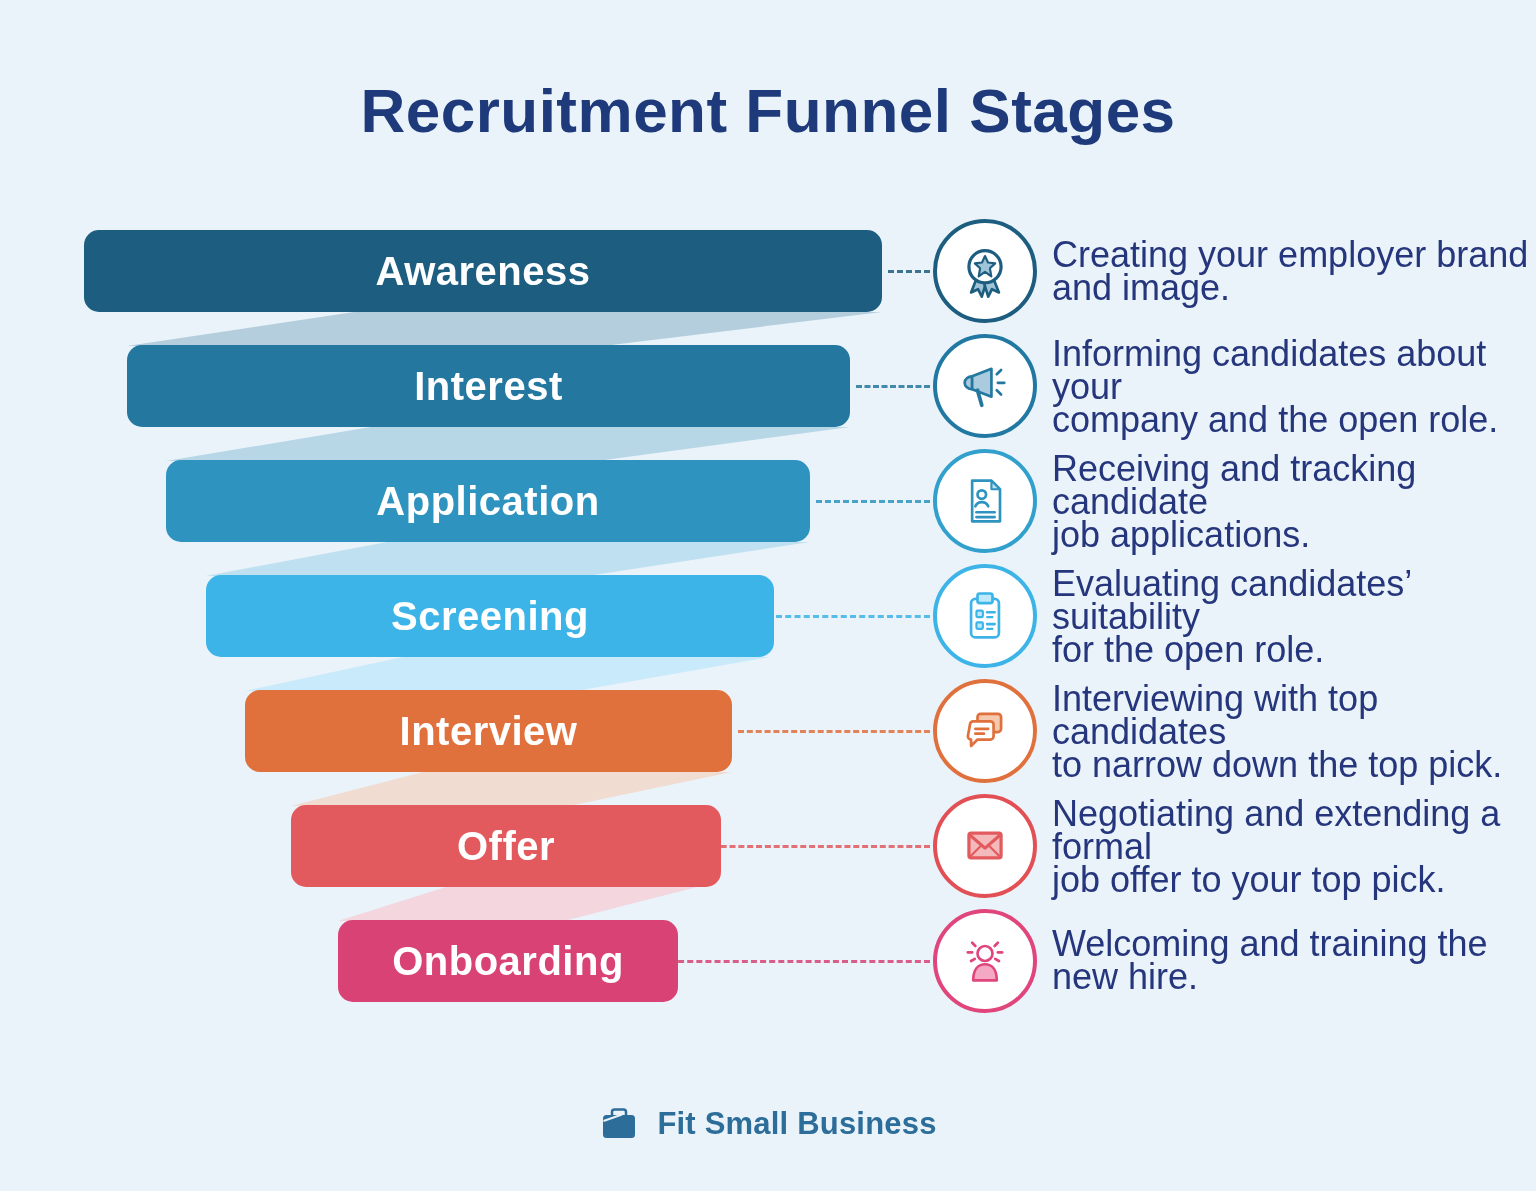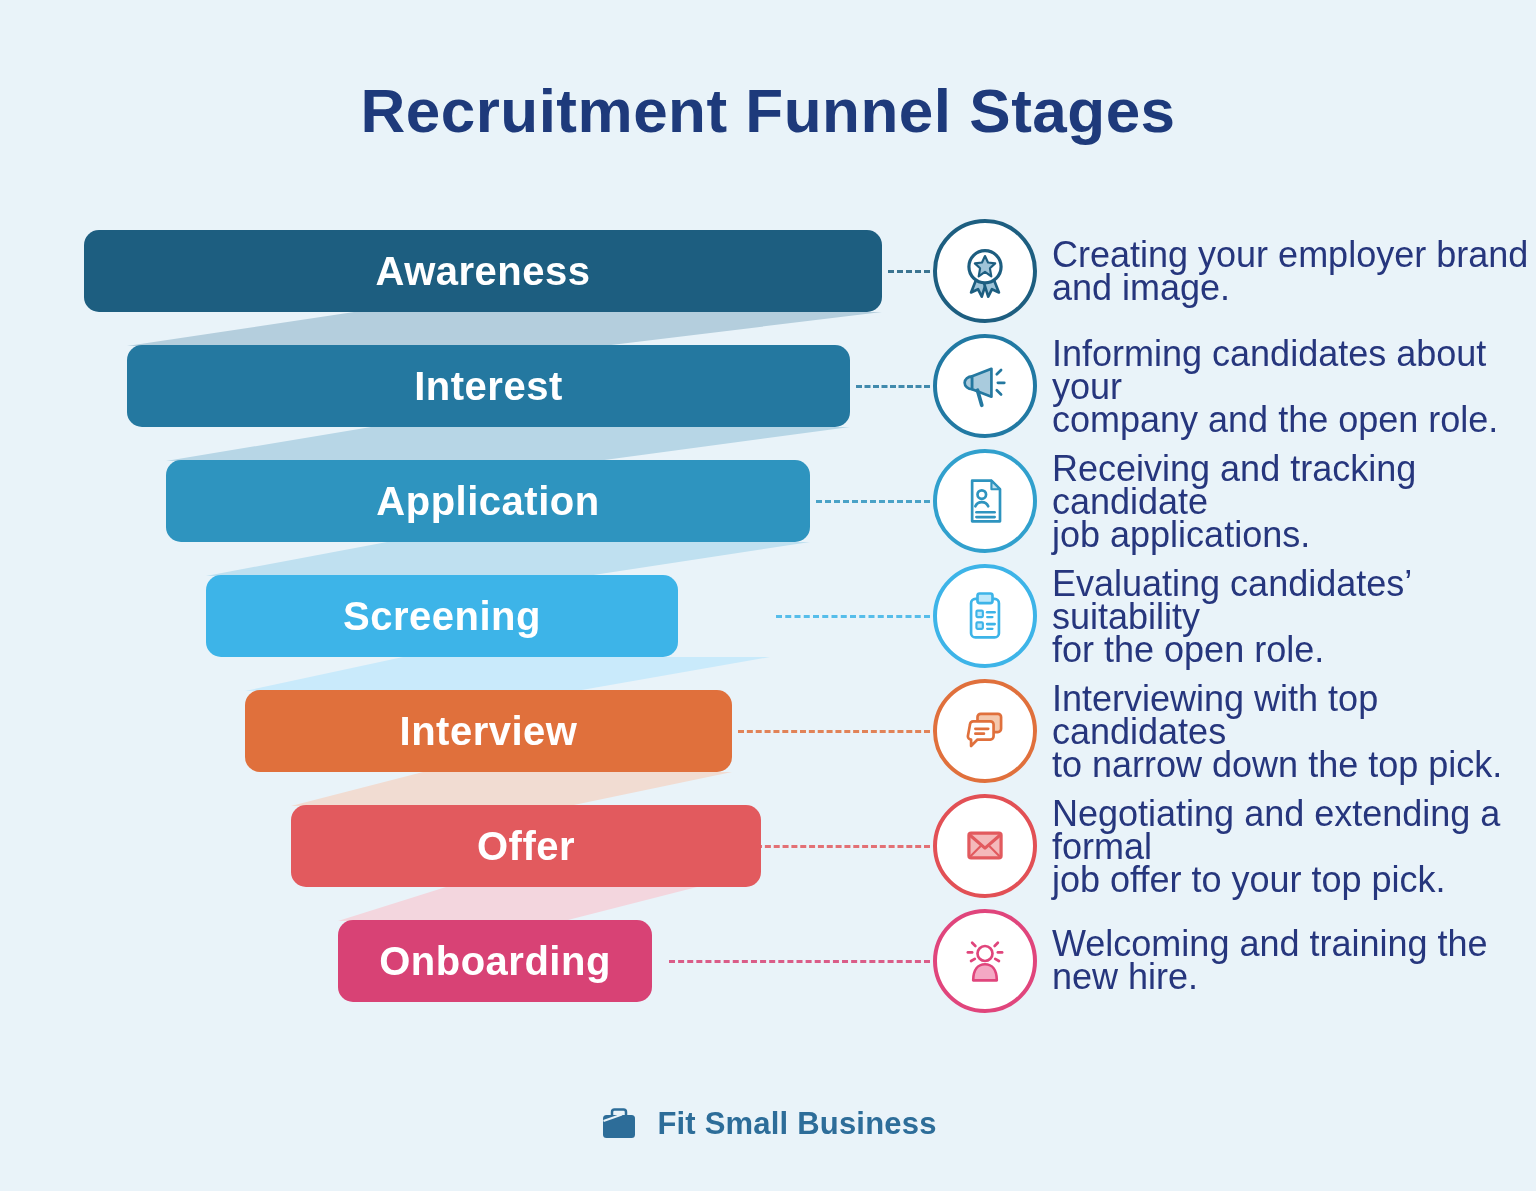--- a/index.html
+++ b/index.html
@@ -143,21 +143,21 @@
       <path d="M34,9 L34,17 L42,17 Z" fill="#bfe0f0" stroke="#2e94bf" stroke-width="2" stroke-linejoin="round"></path>
       <circle cx="25" cy="22" r="4" fill="none" stroke="#2e94bf" stroke-width="2.5"></circle>
       <path d="M19,33 a6.5,6.5 0 0 1 12,0" fill="none" stroke="#2e94bf" stroke-width="2.5" stroke-linecap="round"></path>
       <line x1="20" y1="38.5" x2="37" y2="38.5" stroke="#2e94bf" stroke-width="2.5" stroke-linecap="round"></line>
       <line x1="20" y1="43" x2="37" y2="43" stroke="#2e94bf" stroke-width="2.5" stroke-linecap="round"></line>
     </svg>
   </div>
   <div class="stage-desc" style="top:459px;">Receiving and tracking candidate
 job applications.</div>
 
-  <div class="bar" style="left: 206px; top: 575px; width: 472px; background-color: rgb(61, 180, 232);">
+  <div class="bar" style="left: 206px; top: 575px; width: 568px; background-color: rgb(61, 180, 232);">
     <span class="bar-label">Screening</span>
   </div>
   <div class="dash-line" style="left: 776px; top: 615px; width: 154px; border-top-color: rgb(61, 180, 232);"></div>
   <div class="icon-circle" style="left: 933px; top: 564px; border-color: rgb(61, 180, 232);">
     <svg width="60" height="60" viewBox="0 0 56 56">
       <rect x="15" y="12" width="26" height="36" rx="4" fill="#ffffff" stroke="#3db4e8" stroke-width="2.5"></rect>
       <rect x="21" y="7" width="14" height="9" rx="2" fill="#bfe8fa" stroke="#3db4e8" stroke-width="2.5"></rect>
       <rect x="20" y="23" width="6" height="6" rx="1" fill="#bfe8fa" stroke="#3db4e8" stroke-width="2"></rect>
       <rect x="20" y="34" width="6" height="6" rx="1" fill="#bfe8fa" stroke="#3db4e8" stroke-width="2"></rect>
       <line x1="30" y1="24.5" x2="37" y2="24.5" stroke="#3db4e8" stroke-width="2.5" stroke-linecap="round"></line>
@@ -177,35 +177,35 @@
     <svg width="60" height="60" viewBox="0 0 56 56">
       <rect x="21" y="12" width="22" height="17" rx="3" fill="#f4c9ae" stroke="#e0703c" stroke-width="2.5"></rect>
       <path d="M17,19 h16 a3,3 0 0 1 3,3 v11 a3,3 0 0 1 -3,3 h-12 l-6,6 v-6 a3,3 0 0 1 -3,-3 l2,-11 a3,3 0 0 1 3,-3 z" fill="#ffffff" stroke="#e0703c" stroke-width="2.5" stroke-linejoin="round"></path>
       <line x1="19" y1="26" x2="31" y2="26" stroke="#e0703c" stroke-width="2.5" stroke-linecap="round"></line>
       <line x1="19" y1="30.5" x2="27" y2="30.5" stroke="#e0703c" stroke-width="2.5" stroke-linecap="round"></line>
     </svg>
   </div>
   <div class="stage-desc" style="top:689px;">Interviewing with top candidates
 to narrow down the top pick.</div>
 
-  <div class="bar" style="left: 291px; top: 805px; width: 470px; background-color: rgb(226, 90, 94);">
+  <div class="bar" style="left: 291px; top: 805px; width: 430px; background-color: rgb(226, 90, 94);">
     <span class="bar-label">Offer</span>
   </div>
   <div class="dash-line" style="left: 703px; top: 845px; width: 227px; border-top-color: rgb(226, 90, 94);"></div>
   <div class="icon-circle" style="left: 933px; top: 794px; border-color: rgb(226, 80, 85);">
     <svg width="60" height="60" viewBox="0 0 56 56">
       <rect x="13" y="16" width="30" height="23" rx="2" fill="#f4b9ba" stroke="#e25a5e" stroke-width="3"></rect>
       <path d="M13,17 L28,30 L43,17" fill="none" stroke="#e25a5e" stroke-width="3" stroke-linejoin="round"></path>
       <path d="M14,38 L24,28 M42,38 L32,28" stroke="#e25a5e" stroke-width="2" fill="none"></path>
     </svg>
   </div>
   <div class="stage-desc" style="top:804px;">Negotiating and extending a formal
 job offer to your top pick.</div>
 
-  <div class="bar" style="left: 338px; top: 920px; width: 314px; background-color: rgb(216, 66, 117); text-align: right;">
+  <div class="bar" style="left: 338px; top: 920px; width: 340px; background-color: rgb(216, 66, 117); text-align: right;">
     <span class="bar-label">Onboarding</span>
   </div>
   <div class="dash-line" style="left: 669px; top: 960px; width: 261px; border-top-color: rgb(216, 66, 117);"></div>
   <div class="icon-circle" style="left: 933px; top: 909px; border-color: rgb(224, 69, 124);">
     <svg width="60" height="60" viewBox="0 0 56 56">
       <circle cx="28" cy="21" r="7" fill="#ffffff" stroke="#e0457c" stroke-width="2.5"></circle>
       <path d="M17,46 c0,-10 4.5,-15 11,-15 c6.5,0 11,5 11,15 z" fill="#f4a8c4" stroke="#e0457c" stroke-width="2.5" stroke-linejoin="round"></path>
       <line x1="16" y1="11" x2="19" y2="14" stroke="#e0457c" stroke-width="2.5" stroke-linecap="round"></line>
       <line x1="12" y1="20" x2="16" y2="20" stroke="#e0457c" stroke-width="2.5" stroke-linecap="round"></line>
       <line x1="15" y1="28" x2="18.5" y2="26" stroke="#e0457c" stroke-width="2.5" stroke-linecap="round"></line>

